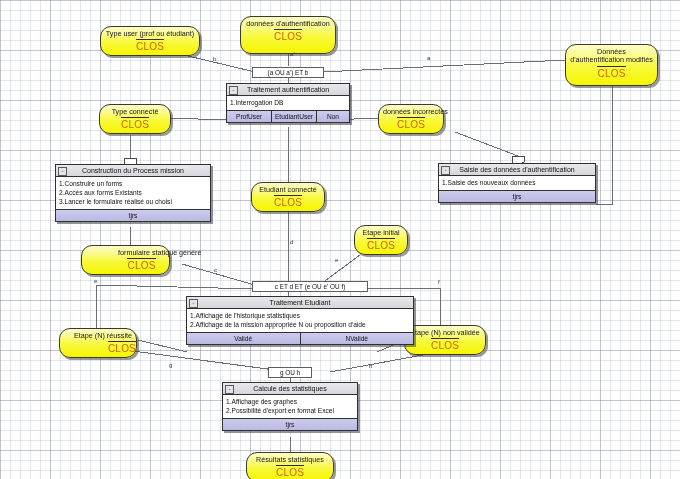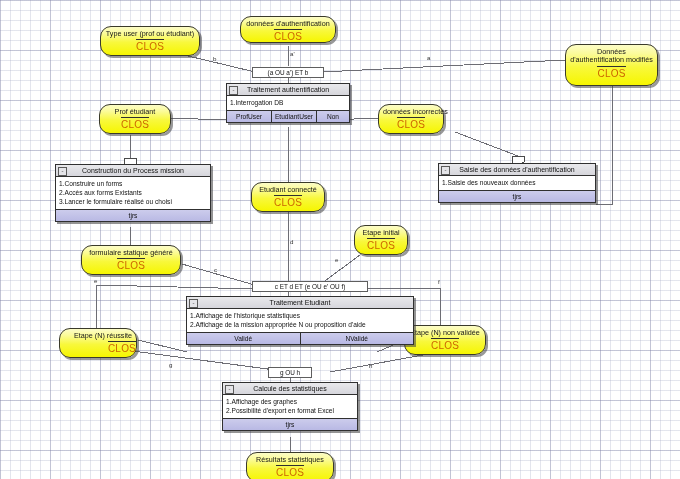--- a/index.html
+++ b/index.html
@@ -179,51 +179,51 @@
 
     <path d="M290,437 L290,452"></path>
   </g>
 </svg>
 
 <div class="node" style="left:100px;top:26px;width:100px;height:30px;">
   <span class="ntitle">Type user (prof ou étudiant)</span>
   <span class="nstate">CLOS</span>
 </div>
 
-<div class="node" style="left:240px;top:16px;width:96px;height:27px;">
+<div class="node" style="left:240px;top:16px;width:96px;height:38px;">
   <span class="ntitle">données d'authentification</span>
   <span class="nstate">CLOS</span>
 </div>
 
 <div class="node" style="left:565px;top:44px;width:93px;height:42px;">
   <span class="ntitle" style="white-space:normal;">Données d'authentification modifiés</span>
   <span class="nstate">CLOS</span>
 </div>
 
 <div class="node" style="left:99px;top:104px;width:72px;height:30px;">
-  <span class="ntitle">Prof étudiant</span>
+  <span class="ntitle">Type connecté</span>
   <span class="nstate">CLOS</span>
 </div>
 
 <div class="node" style="left:378px;top:104px;width:66px;height:30px;">
   <span class="ntitle">données incorrectes</span>
   <span class="nstate">CLOS</span>
 </div>
 
 <div class="node" style="left:251px;top:182px;width:74px;height:30px;">
   <span class="ntitle">Etudiant connecté</span>
   <span class="nstate">CLOS</span>
 </div>
 
 <div class="node" style="left:354px;top:225px;width:54px;height:30px;">
   <span class="ntitle">Etape initial</span>
   <span class="nstate">CLOS</span>
 </div>
 
-<div class="node" style="left:81px;top:245px;width:100px;height:30px;">
+<div class="node" style="left:81px;top:245px;width:89px;height:30px;padding-left:32px;">
   <span class="ntitle">formulaire statique généré</span>
   <span class="nstate">CLOS</span>
 </div>
 
 <div class="node" style="left:59px;top:328px;width:78px;height:30px;text-align:right;">
   <span class="ntitle">Etape (N) réussite</span>
   <span class="nstate">CLOS</span>
 </div>
 
 <div class="node" style="left:404px;top:325px;width:82px;height:30px;">

